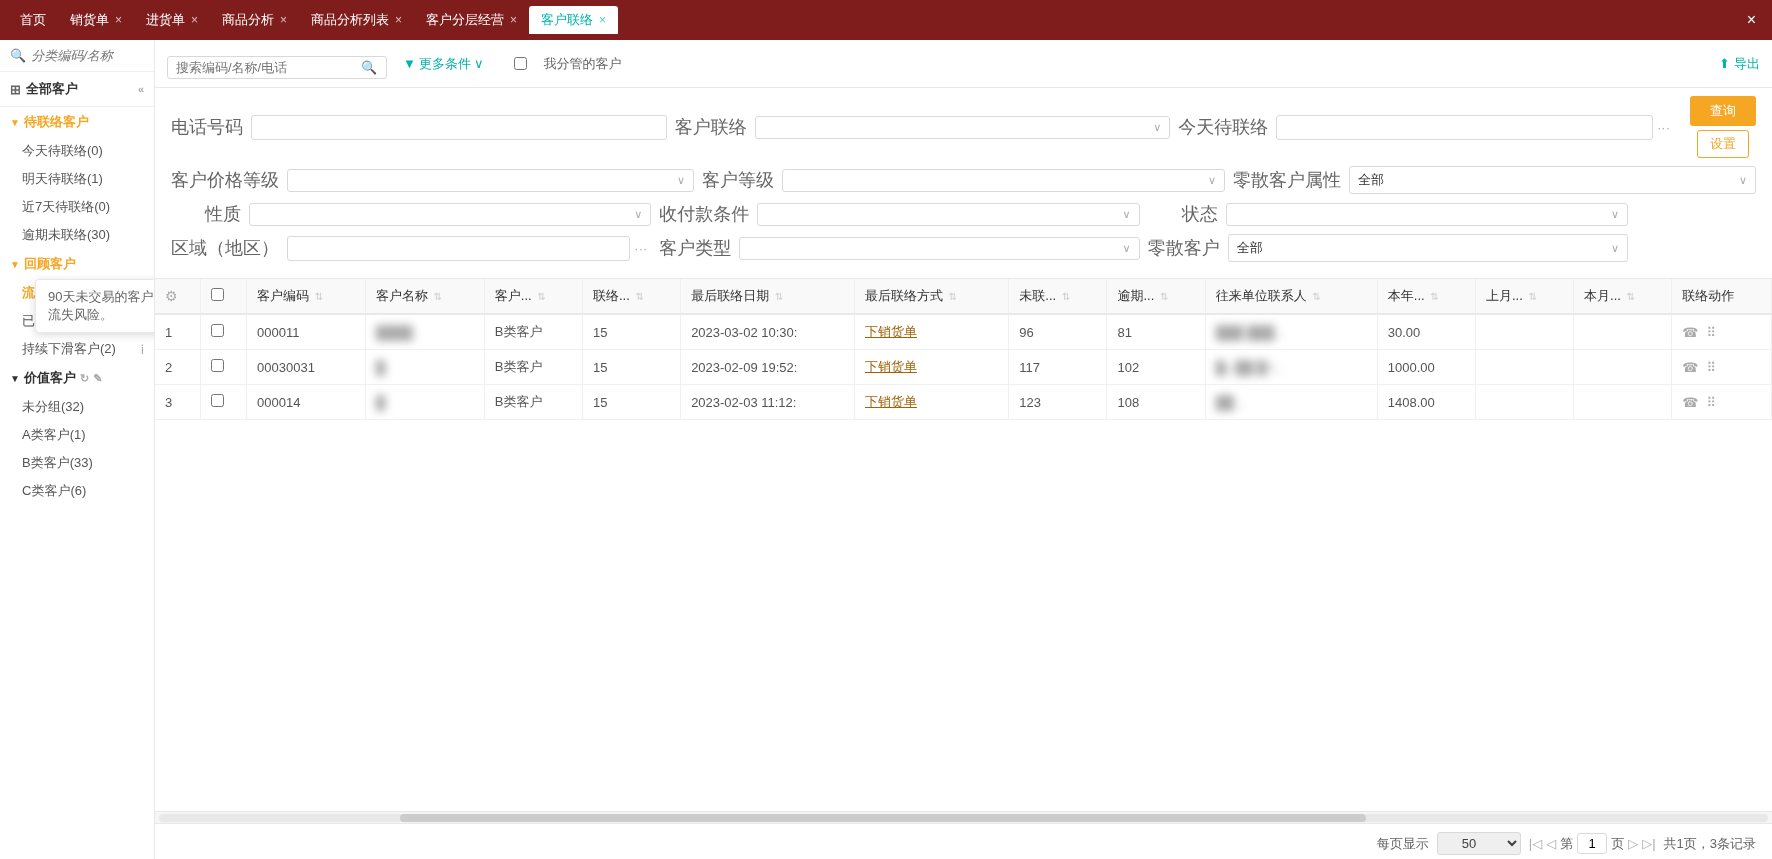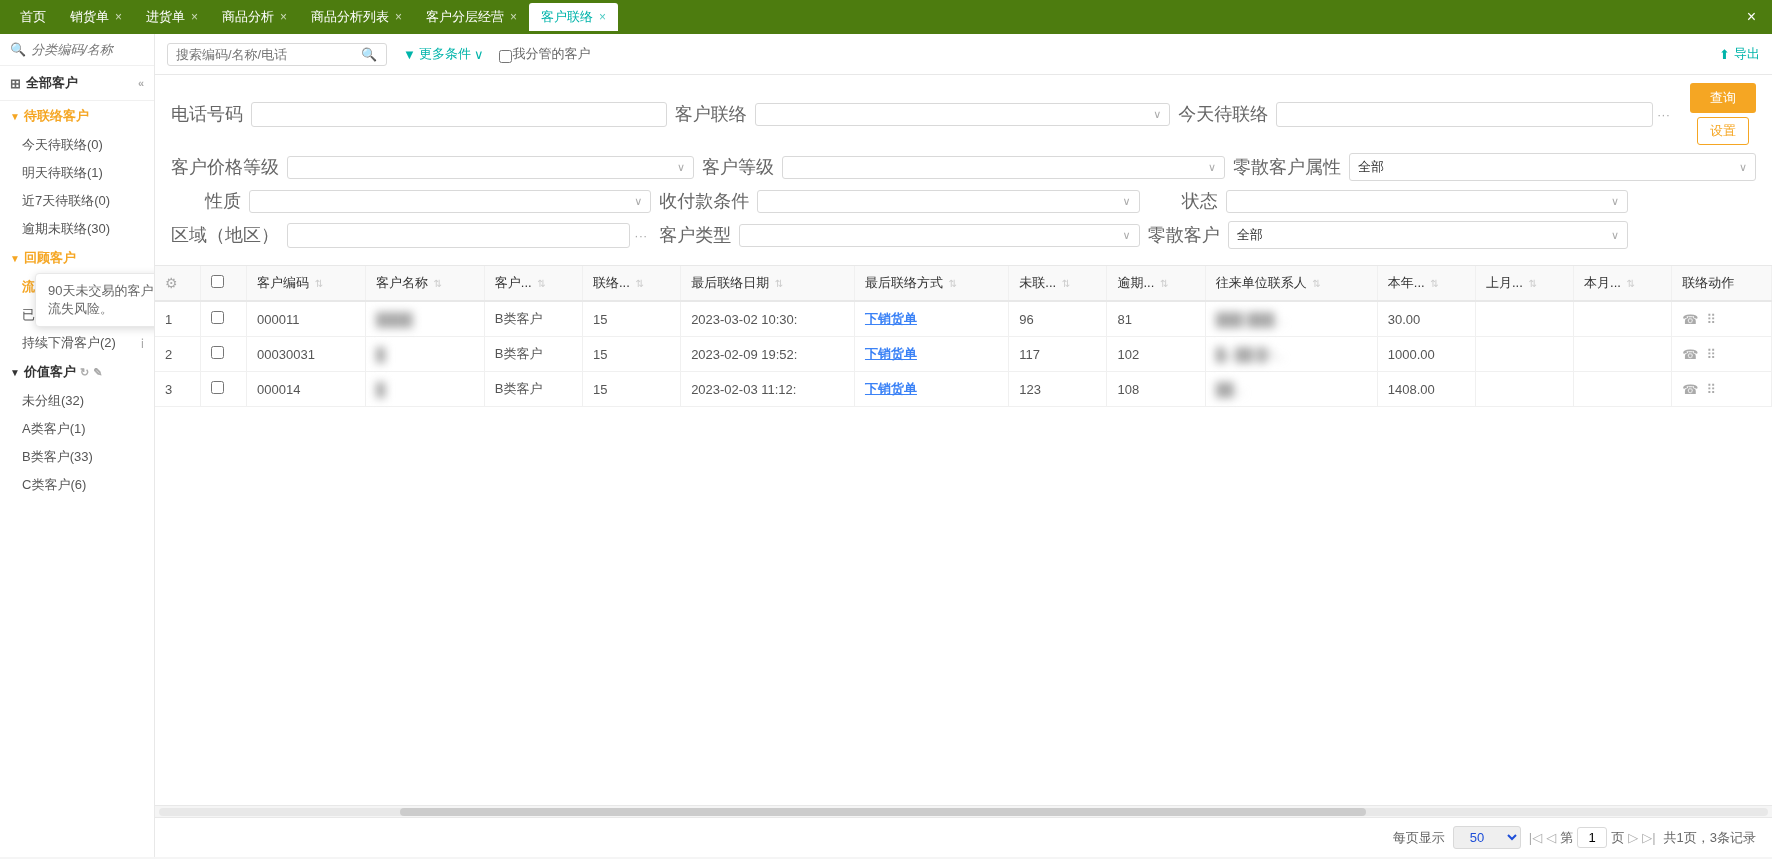--- a/index.html
+++ b/index.html
@@ -2,22 +2,22 @@
 <html><head>
   <meta charset="utf-8">
   <style>
     * { box-sizing: border-box; margin: 0; padding: 0; font-family: "Microsoft YaHei", "PingFang SC", sans-serif; font-size: 13px; }
     body { background: #f5f5f5; overflow: hidden; }
 
     
     .tab-bar {
       display: flex;
       align-items: center;
-      background: #4d7c0f;
-      height: 34px;
+      background: #7f1d1d;
+      height: 40px;
       padding: 0 8px;
     }
     .tab-item {
       display: flex;
       align-items: center;
       padding: 0 12px;
       height: 28px;
       color: #fff;
       cursor: pointer;
       font-size: 13px;
@@ -176,20 +176,21 @@
       border-bottom: 1px solid #e8e8e8;
       gap: 8px;
     }
     .toolbar-search {
       display: flex;
       align-items: center;
       border: 1px solid #d9d9d9;
       border-radius: 3px;
       padding: 3px 8px;
       width: 220px;
+      margin-top: 8px;
     }
     .toolbar-search input {
       border: none;
       outline: none;
       font-size: 13px;
       color: #666;
       width: 100%;
     }
     .toolbar-search .search-btn {
       color: #aaa;
@@ -200,25 +201,26 @@
       align-items: center;
       gap: 3px;
       color: #00b4aa;
       cursor: pointer;
       font-size: 13px;
       padding: 3px 8px;
       border-radius: 3px;
     }
     .checkbox-label {
       display: flex;
-      align-items: flex-end;
-      gap: 0;
+      align-items: center;
+      gap: 16px;
       color: #666;
       cursor: pointer;
       font-size: 13px;
+      margin-left: 15px;
     }
     .export-btn {
       margin-left: auto;
       display: flex;
       align-items: center;
       gap: 4px;
       color: #00b4aa;
       cursor: pointer;
       font-size: 13px;
     }
@@ -340,24 +342,23 @@
       border-bottom: 1px solid #f0f0f0;
     }
     tbody td {
       padding: 8px 10px;
       color: #555;
       font-size: 13px;
       border-right: 1px solid #f0f0f0;
       white-space: nowrap;
     }
     .link-text {
-      color: #3b82f6;
+      color: #a16207;
       cursor: pointer;
       text-decoration: underline;
-      font-weight: bold;
     }
     .blurred {
       filter: blur(4px);
       color: #aaa;
       user-select: none;
     }
     .settings-gear {
       color: #aaa;
       cursor: pointer;
       font-size: 14px;
@@ -377,23 +378,23 @@
       justify-content: flex-end;
       padding: 8px 16px;
       background: #fff;
       border-top: 1px solid #e8e8e8;
       gap: 8px;
     }
     .pagination-label { color: #666; font-size: 13px; }
     .page-size-select {
       border: 1px solid #d9d9d9;
       border-radius: 3px;
-      padding: 2px 12px;
-      font-size: 13px;
-      color: #1d4ed8;
+      padding: 2px 20px;
+      font-size: 13px;
+      color: #404040;
     }
     .page-nav {
       display: flex;
       align-items: center;
       gap: 4px;
       color: #aaa;
       font-size: 13px;
     }
     .page-nav span { cursor: pointer; }
     .page-input {

